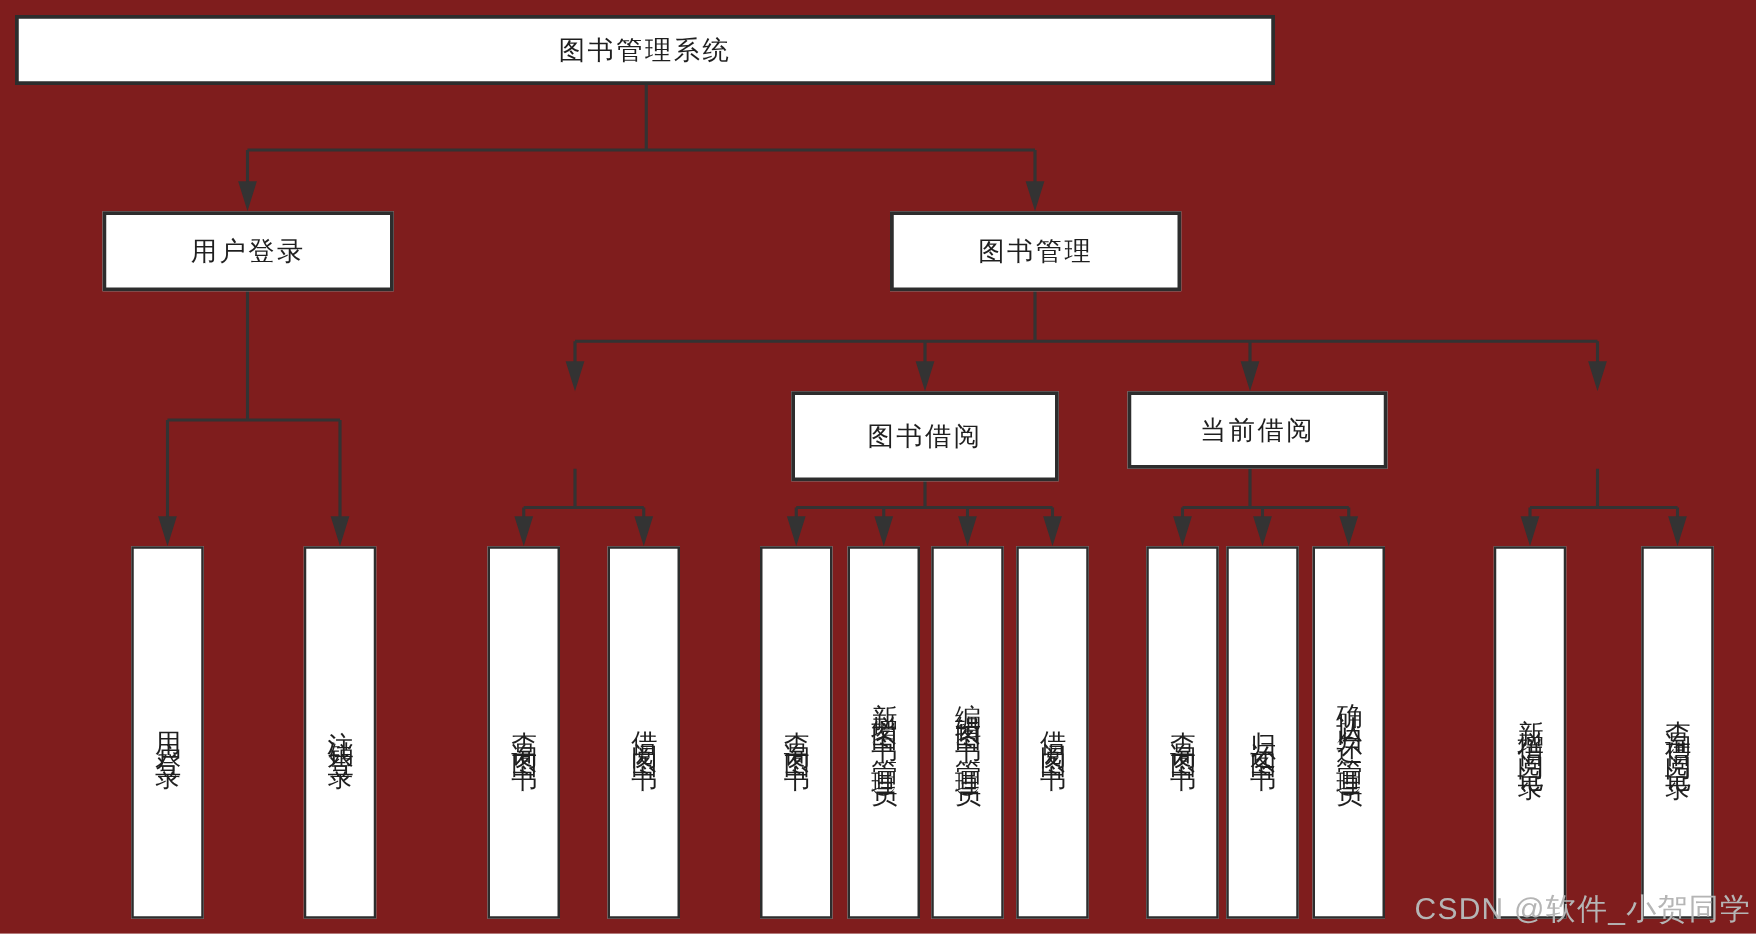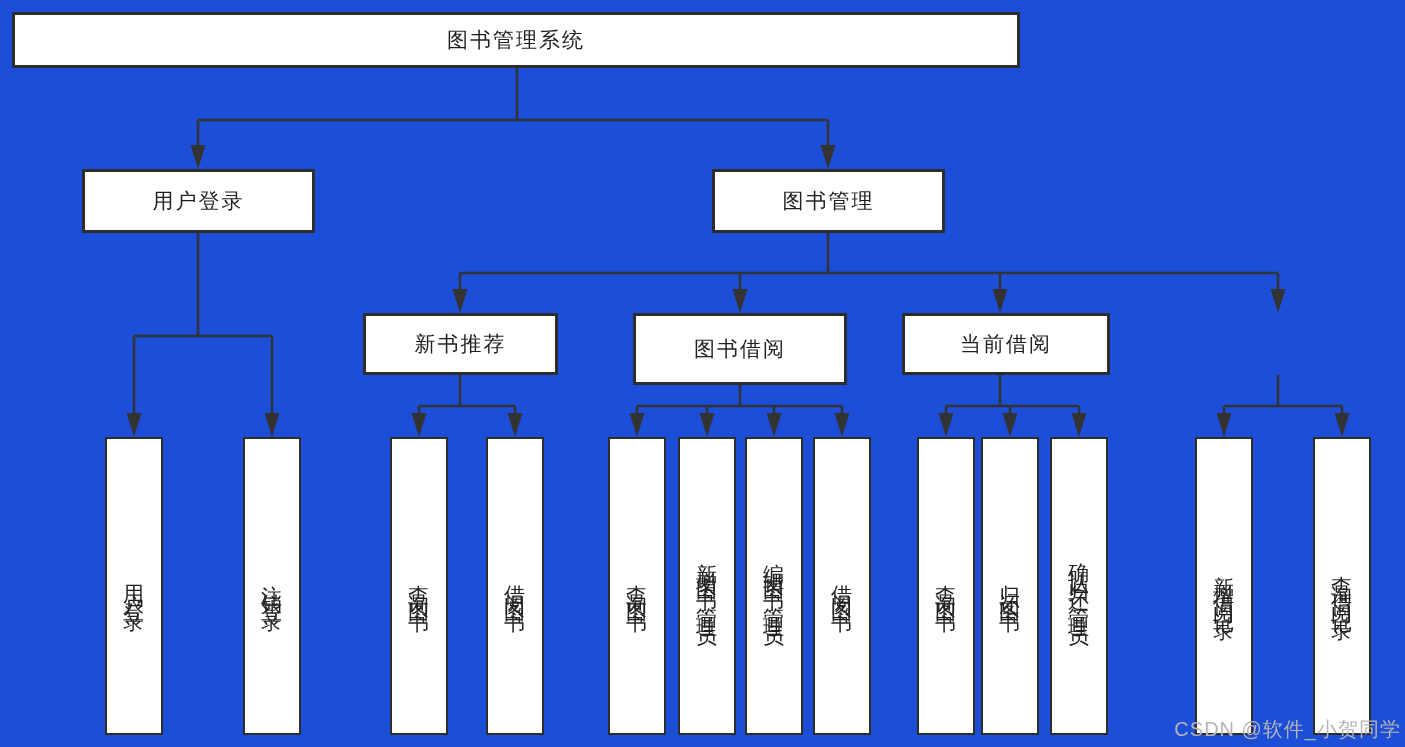--- a/index.html
+++ b/index.html
@@ -1,17 +1,17 @@
 <!DOCTYPE html>
 <html><head>
 <meta charset="utf-8">
 <style>
   html,body { margin:0; padding:0; background:#ffffff; }
   .stage {
-    position:relative; width:1405px; height:747px; background:#1d4ed8;
+    position:relative; width:1405px; height:747px; background:#7f1d1d;
     font-family:"Liberation Sans","DejaVu Sans",sans-serif;
     color:#1f1f1f; overflow:hidden;
   }
   .wires { position:absolute; left:0; top:0; width:1405px; height:747px; }
   .box {
     position:absolute; box-sizing:border-box;
     border:3px solid #2d2d2d; background:#ffffff;
     display:flex; align-items:center; justify-content:center;
     font-size:21px; letter-spacing:2px; white-space:nowrap;
   }
@@ -29,21 +29,21 @@
     writing-mode:vertical-rl; text-orientation:mixed;
     font-size:21px; letter-spacing:9px; line-height:1.1; white-space:nowrap;
   }
   .l-1a { left:105px; }  .l-1b { left:243px; }
   .l-2a { left:390px; }  .l-2b { left:486px; }
   .l-3a { left:608px; }  .l-3b { left:678px; } .l-3c { left:745px; } .l-3d { left:813px; }
   .l-4a { left:917px; }  .l-4b { left:981px; } .l-4c { left:1050px; }
   .l-5a { left:1195px; } .l-5b { left:1313px; }
   .watermark {
     position:absolute; right:4px; bottom:4px;
-    font-size:20px; letter-spacing:1px; color:#b5b5b5;text-align:right;
+    font-size:24px; letter-spacing:1px; color:#b5b5b5;text-align:right;
   }
 </style>
 </head>
 <body>
 
 <div class="stage">
 
   <svg class="wires" viewBox="0 0 1405 747" xmlns="http://www.w3.org/2000/svg">
 
     <g stroke="#333333" stroke-width="2.5" fill="none">
@@ -98,23 +98,20 @@
     <span>图书管理系统</span>
   </div>
 
   <div class="box n-user-login">
     <span>用户登录</span>
   </div>
   <div class="box n-book-mgmt">
     <span>图书管理</span>
   </div>
 
-  <div class="box n-new-book-rec">
-    <span>新书推荐</span>
-  </div>
   <div class="box n-book-borrow">
     <span>图书借阅</span>
   </div>
   <div class="box n-current-borrow">
     <span>当前借阅</span>
   </div>
 
   <div class="box leaf l-1a">
     <span class="vtext">用户登录</span>
   </div>

